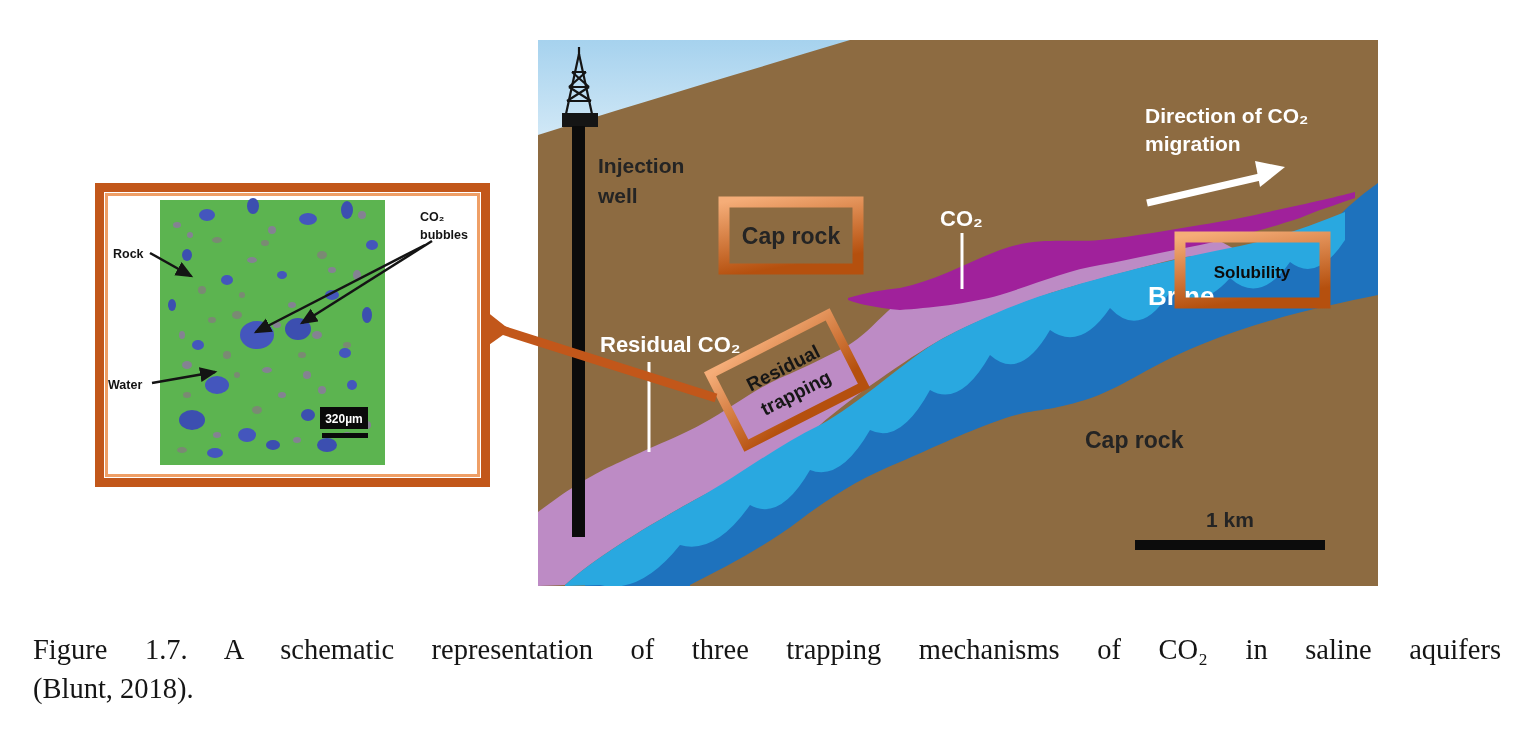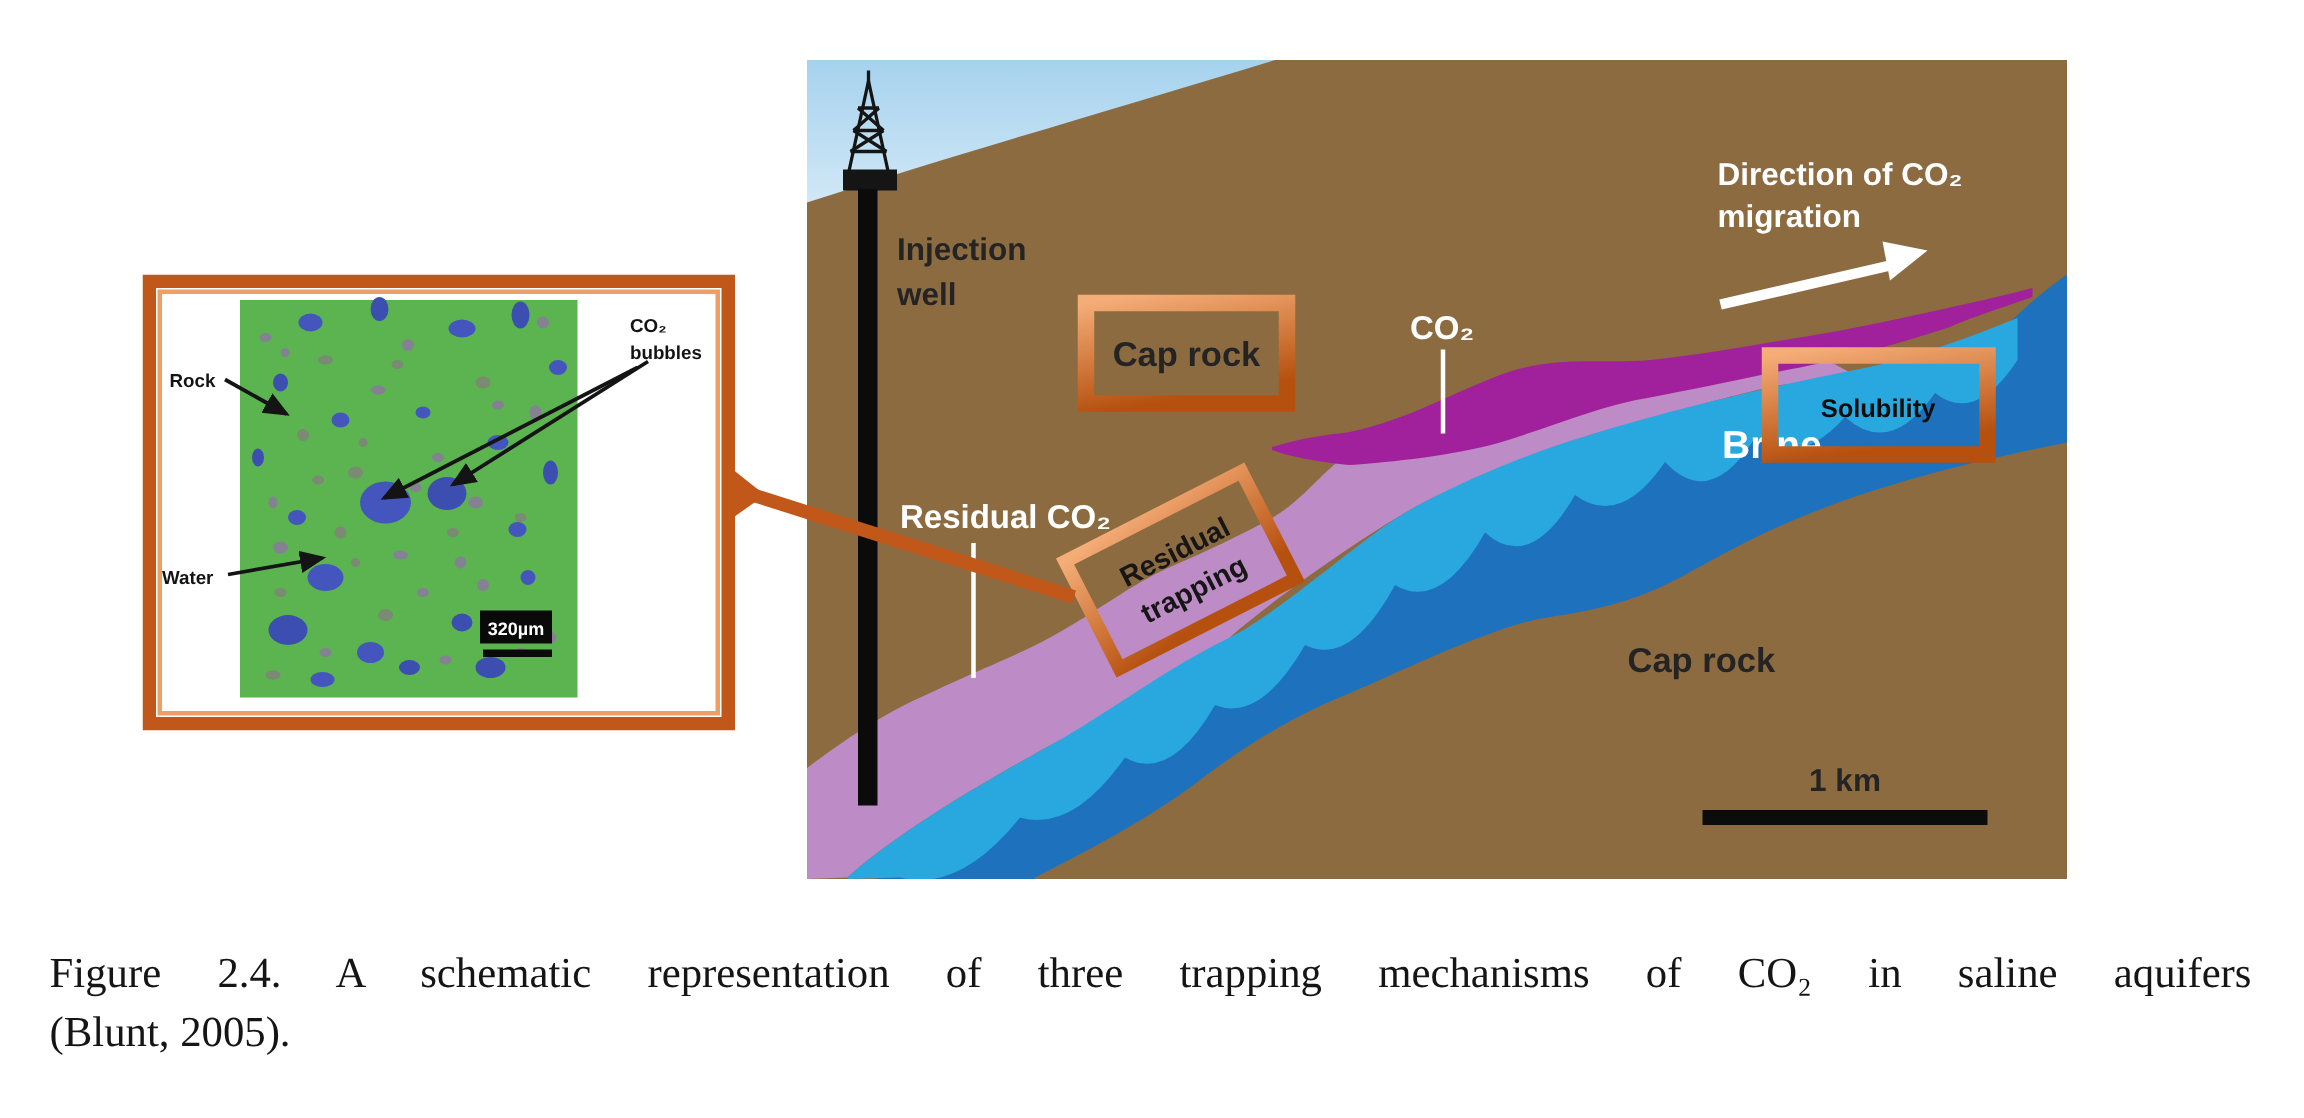--- a/index.html
+++ b/index.html
@@ -209,17 +209,17 @@
     <text class="lbl sz21 dark" x="692" y="487" text-anchor="middle">1 km</text>
     <rect x="597" y="500" width="190" height="10" fill="#0c0c0c"></rect>
   </svg>
 
   <svg class="abs" style="left:0;top:0;pointer-events:none;" width="1536" height="745" viewBox="0 0 1536 745">
     <polygon points="486,311 486,347 510,330" fill="#c2571a"></polygon>
     <line x1="502" y1="330" x2="716" y2="398" stroke="#c2571a" stroke-width="9"></line>
   </svg>
 
   <div id="caption">
-    <div class="just">Figure 2.4. A schematic representation of three trapping mechanisms of CO₂ in saline aquifers</div>
-    <div>(Blunt, 2005).</div>
+    <div class="just">Figure 1.7. A schematic representation of three trapping mechanisms of CO₂ in saline aquifers</div>
+    <div>(Blunt, 2018).</div>
   </div>
 
 </div>
 
 </body></html>

